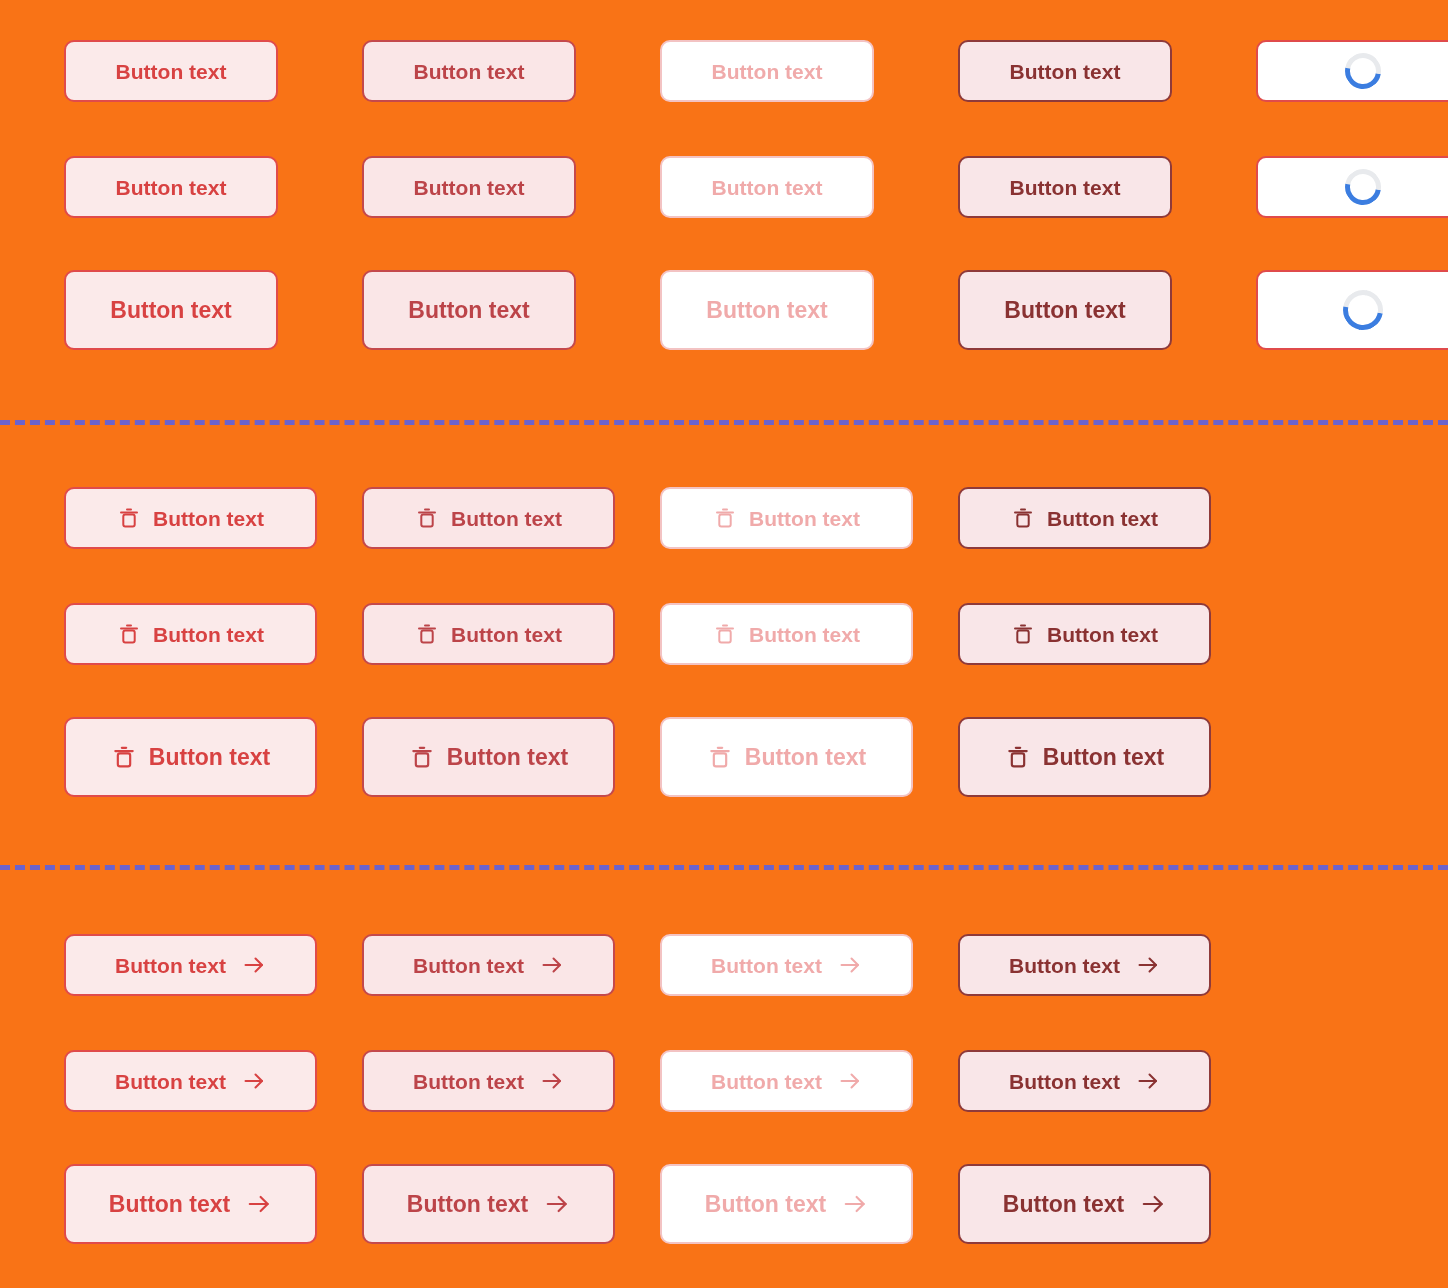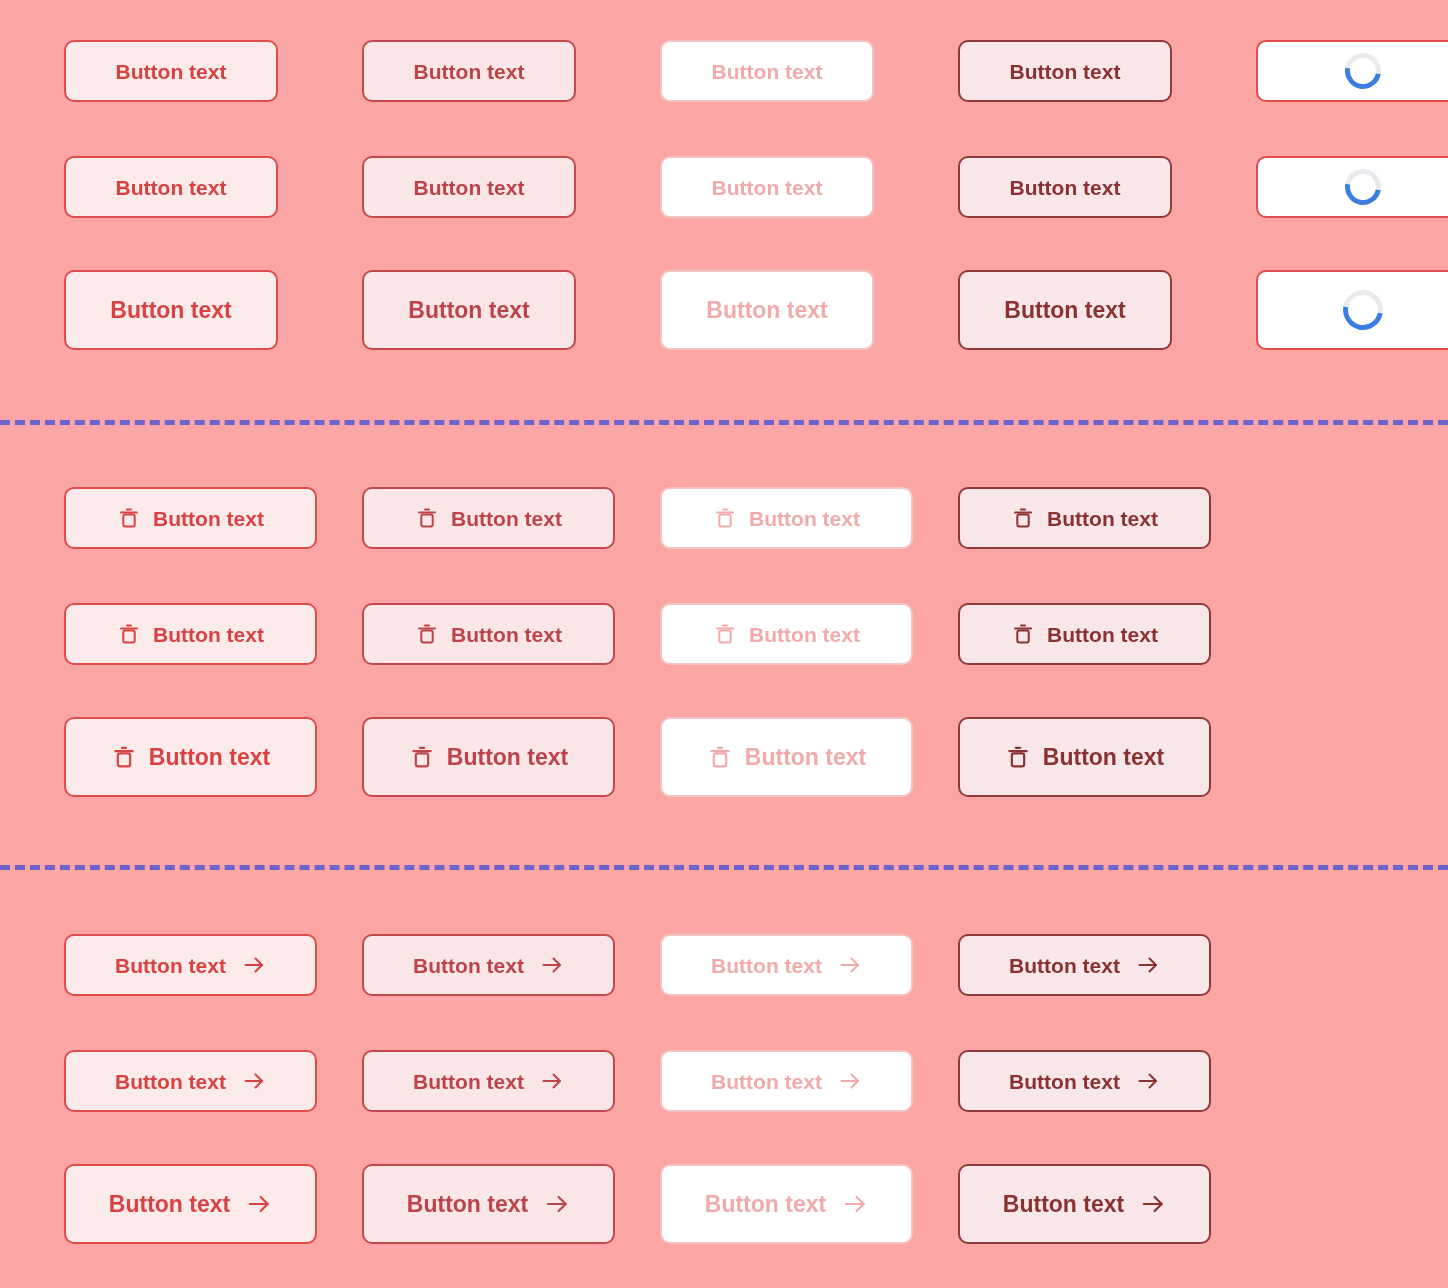--- a/index.html
+++ b/index.html
@@ -80,21 +80,21 @@
 
   
   .s2 .btn { width:253px; gap:12px; justify-content:center; }
   .s2 .sz-lg { width:253px; }
   .s3 .btn { width:253px; gap:16px; }
   .s3 .sz-lg { width:253px; }
 </style>
 </head>
 <body>
 
-<div class="page" style="background: #fca5a5;">
+<div class="page" style="background: #f97316;">
 
   <div class="s1">
     <div class="row" style="left:64px; top:40px;  gap:84px;">
         <button class="btn sz-sm v-default">
           <span>Button text</span>
         </button>
         <button class="btn sz-sm v-hover">
           <span>Button text</span>
         </button>
         <button class="btn sz-sm v-disabled" disabled="">

